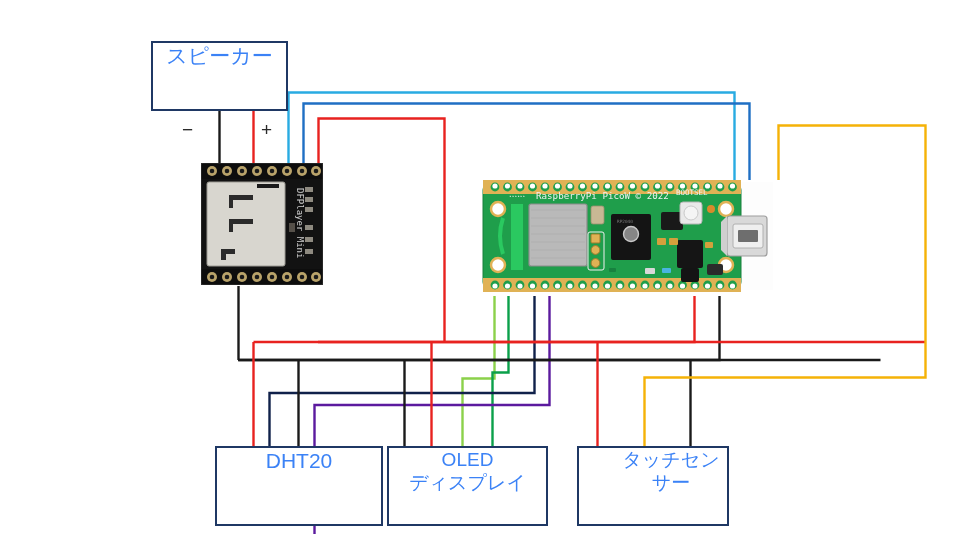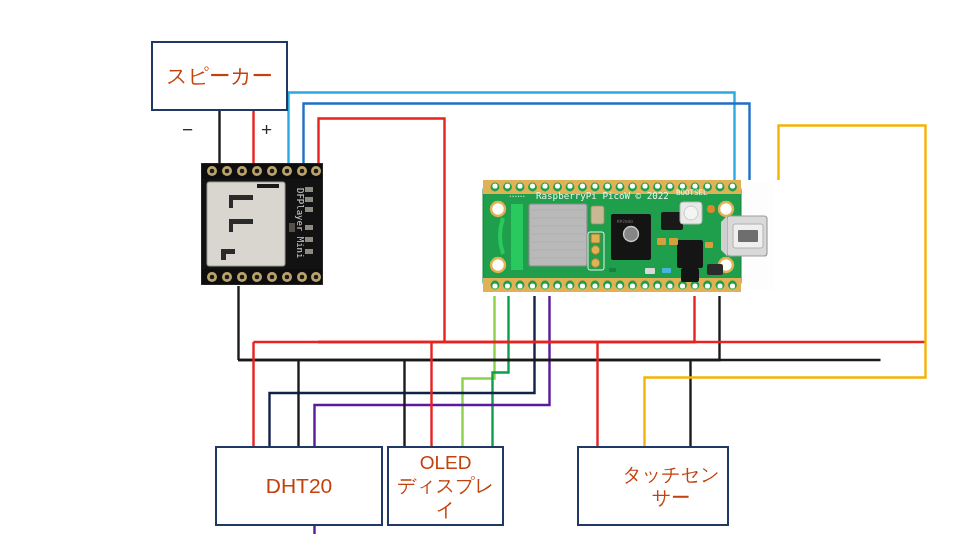--- a/index.html
+++ b/index.html
@@ -21,24 +21,23 @@
     left: 0; top: 0;
     width: 980px;
     height: 551px;
   }
   .node-box {
     position: absolute;
     box-sizing: border-box;
     border: 2px solid #1f3864;
     background: #ffffff;
     display: flex;
-    align-items: center;
     justify-content: center;
     text-align: center;
-    color: #c2410c;
+    color: #3b82f6;
     line-height: 1.22;
     z-index: 5;
   }
   .node-box .lbl {
     display: block;
     white-space: pre-line;
   }
   #box-speaker { left: 151px; top: 41px;  width: 137px; height: 70px;  font-size: 21px; }
   #box-dht20   { left: 215px; top: 446px; width: 145px; height: 80px;  font-size: 21px; }
   #box-oled    { left: 387px; top: 446px; width: 147px; height: 80px;  font-size: 19px; }
@@ -340,21 +339,21 @@
   </svg>
 
   <div id="box-speaker" class="node-box" style="left: 151px; top: 41px; width: 137px; height: 70px; border-color: rgb(31, 56, 100);">
     <span class="lbl">スピーカー</span>
   </div>
 
   <div id="box-dht20" class="node-box" style="left: 215px; top: 446px; width: 168px; height: 80px; border-color: rgb(31, 56, 100);">
     <span class="lbl">DHT20</span>
   </div>
 
-  <div id="box-oled" class="node-box" style="left: 387px; top: 446px; width: 117px; height: 80px; border-color: rgb(31, 56, 100);">
+  <div id="box-oled" class="node-box" style="left: 387px; top: 446px; width: 161px; height: 80px; border-color: rgb(31, 56, 100);">
     <span class="lbl">OLED
 ディスプレイ</span>
   </div>
 
   <div id="box-touch" class="node-box" style="left: 577px; top: 446px; width: 152px; height: 80px; border-color: rgb(31, 56, 100); padding-left: 36px;">
     <span class="lbl">タッチセンサー</span>
   </div>
 
   <span id="pol-minus" class="pol" style="left: 182px; top: 119px;">−</span>
   <span id="pol-plus" class="pol" style="left: 261px; top: 119px;">+</span>

